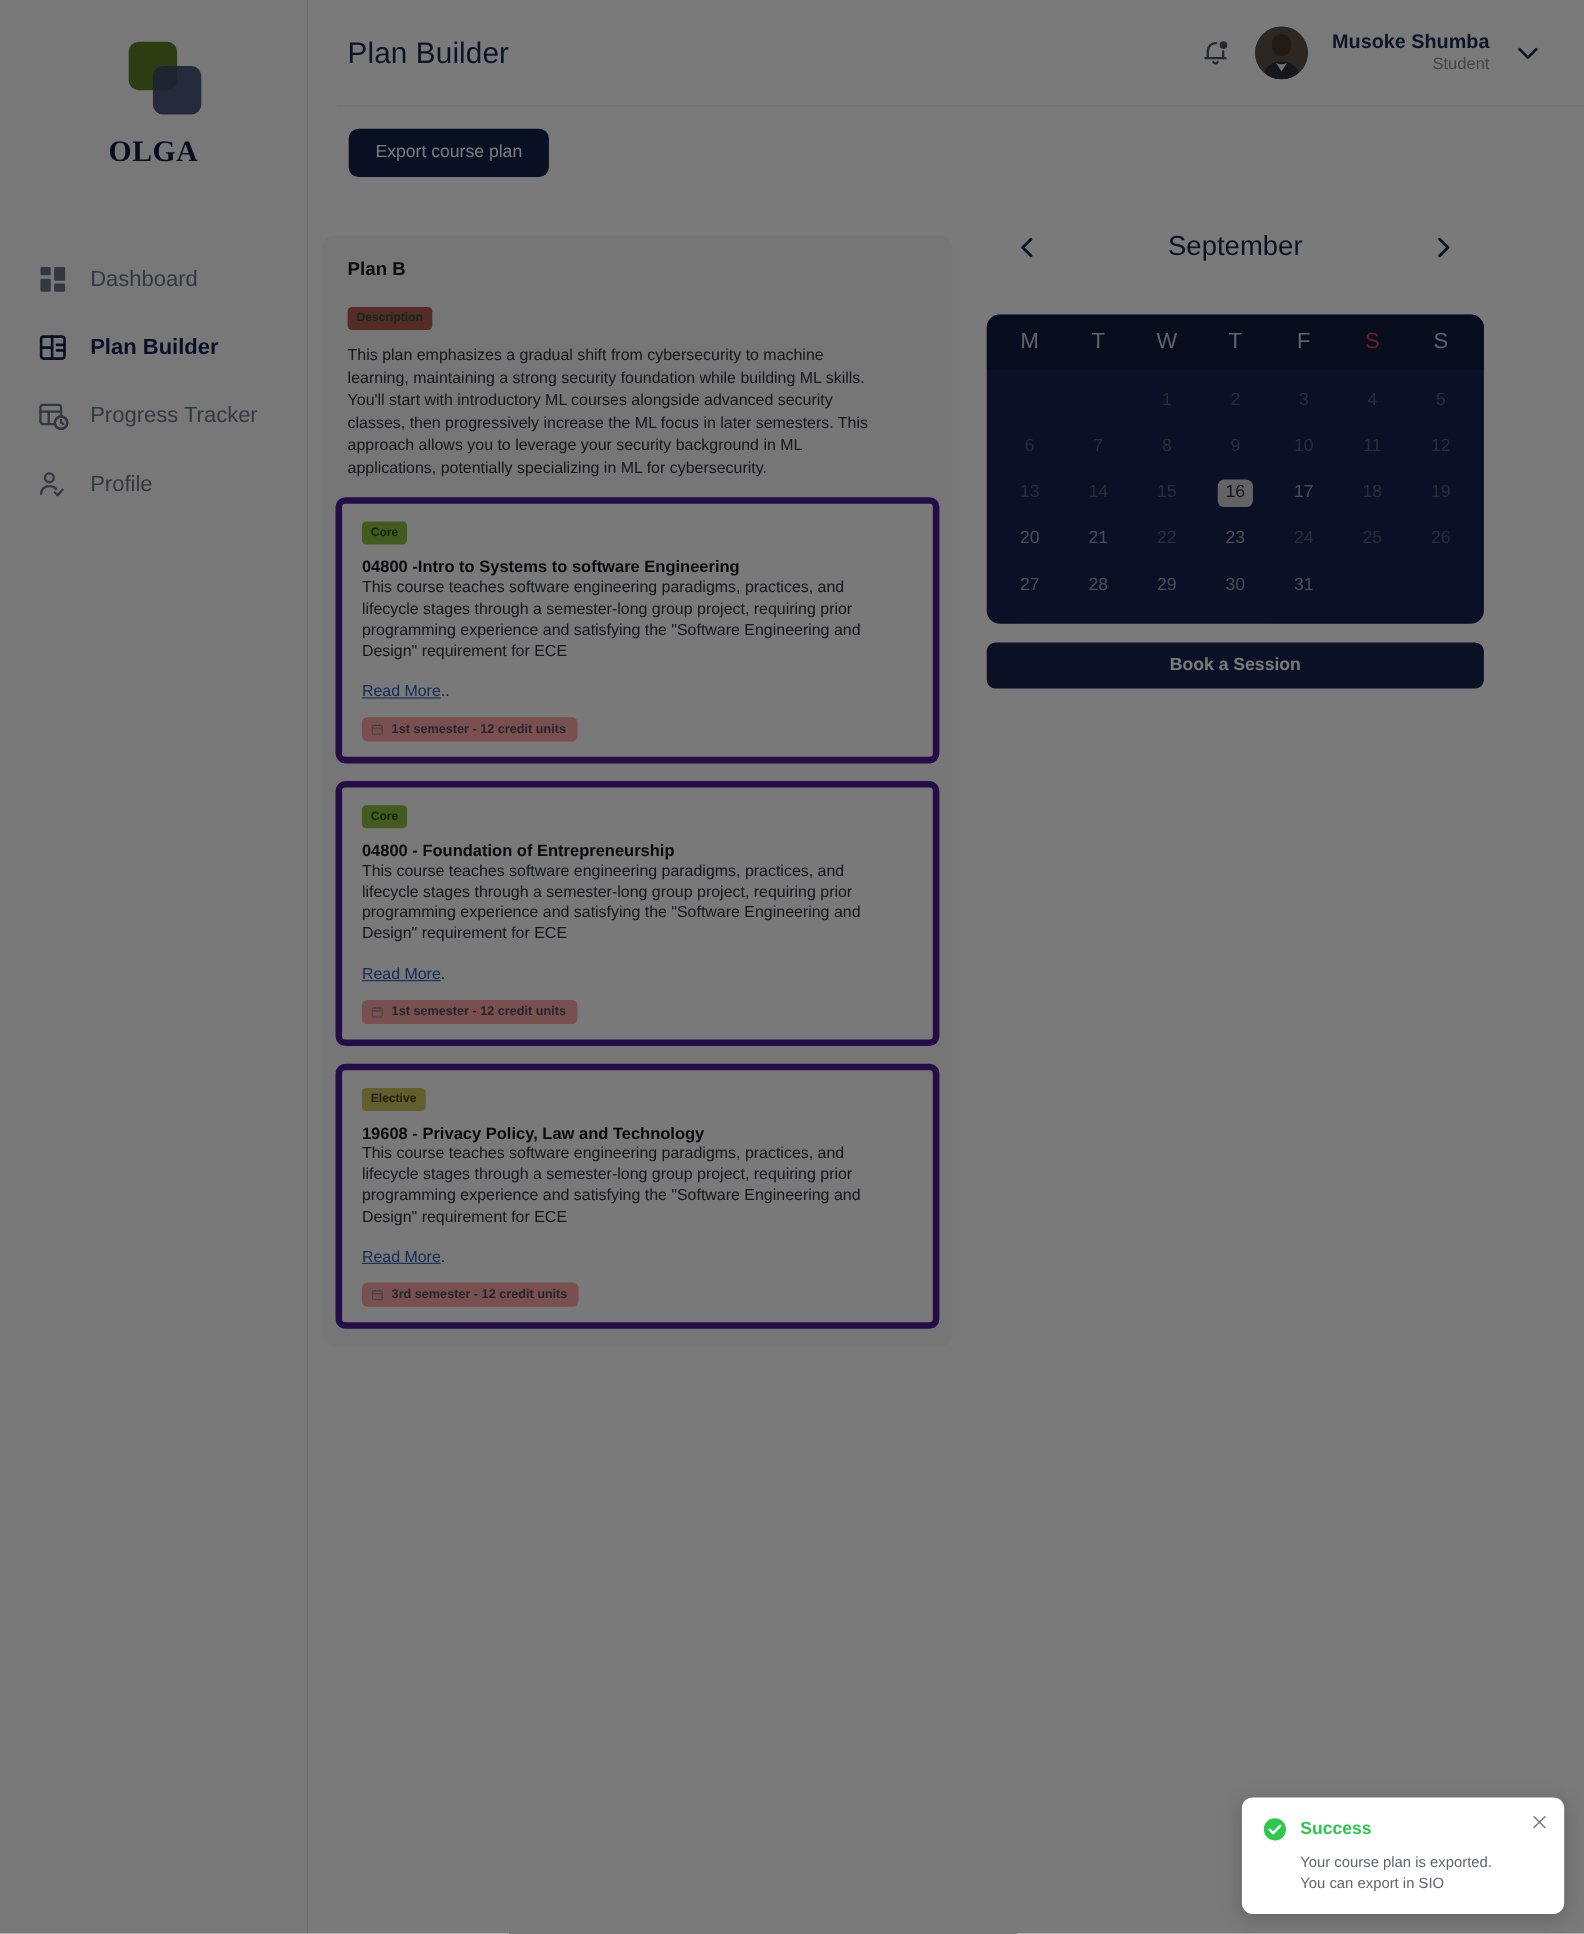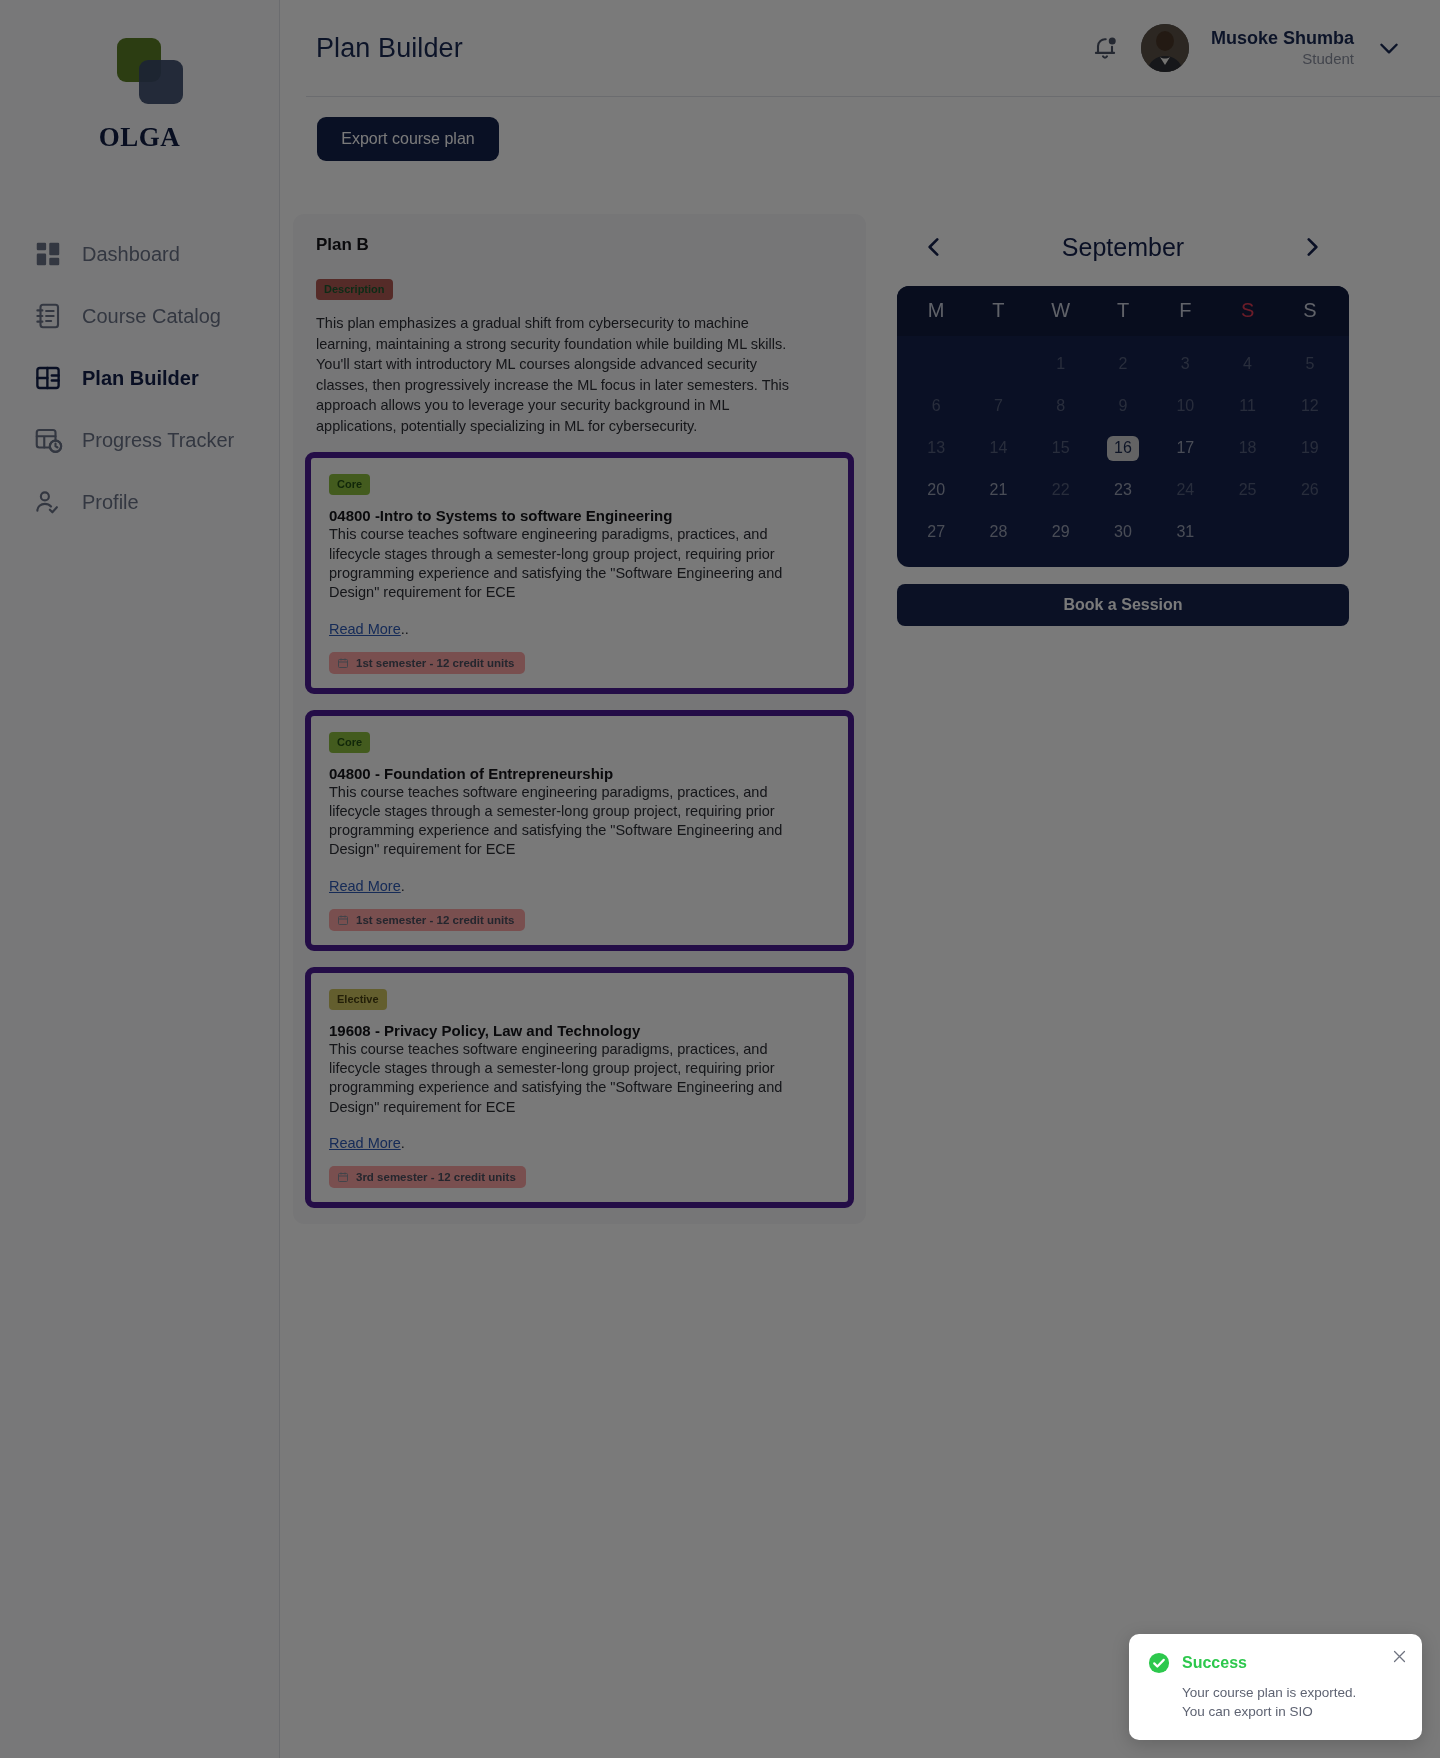--- a/index.html
+++ b/index.html
@@ -189,21 +189,21 @@
     background: #fca5a5;
     border-radius: 5px;
     padding: 5px 10px 5px 8px;
     font-size: 11.5px; font-weight: 700; color: #4d5160;
   }
   .sem-chip svg { flex: 0 0 12px; }
 
   
   .cal-wrap { position: absolute; left: 617px; top: 113px; width: 452px; }
   .cal-head {
-    display: flex; align-items: flex-end; justify-content: space-between;
+    display: flex; align-items: flex-start; justify-content: space-between;
     padding: 0 22px;
     height: 52px;
   }
   .cal-arrow {
     width: 30px; height: 30px; cursor: pointer; color: #16234e;
     display:flex; align-items:center; justify-content:center;
   }
   .cal-month { font-size: 25px; color: #16234e; }
   .cal-body {
     margin-top: 24px;
@@ -298,30 +298,20 @@
           <svg viewBox="0 0 24 24" width="30" height="30" fill="currentColor">
             <rect x="3" y="3" width="7.5" height="6" rx="1"></rect>
             <rect x="13" y="3" width="8" height="10" rx="1"></rect>
             <rect x="3" y="11.5" width="7.5" height="9.5" rx="1"></rect>
             <rect x="13" y="15" width="8" height="6" rx="1"></rect>
           </svg>
         </span>
         <span>Dashboard</span>
       </div>
 
-      <div class="nav-item">
-        <span class="nav-ico">
-          <svg viewBox="0 0 24 24" width="30" height="30" fill="none" stroke="currentColor" stroke-width="1.7" stroke-linecap="round">
-            <rect x="6" y="3" width="14" height="18" rx="2"></rect>
-            <path d="M3.5 7.5h4M3.5 12h4M3.5 16.5h4"></path>
-            <path d="M10.5 8h6M10.5 12h6M10.5 16h4"></path>
-          </svg>
-        </span>
-        <span>Course Catalog</span>
-      </div>
 
       <div class="nav-item active">
         <span class="nav-ico">
           <svg viewBox="0 0 24 24" width="30" height="30" fill="none" stroke="currentColor" stroke-width="1.9" stroke-linecap="round">
             <rect x="3.5" y="4" width="17" height="16" rx="2"></rect>
             <path d="M11.5 4v16"></path>
             <path d="M3.5 12h8"></path>
             <path d="M15 10h5.5M15 14h5.5"></path>
           </svg>
         </span>

